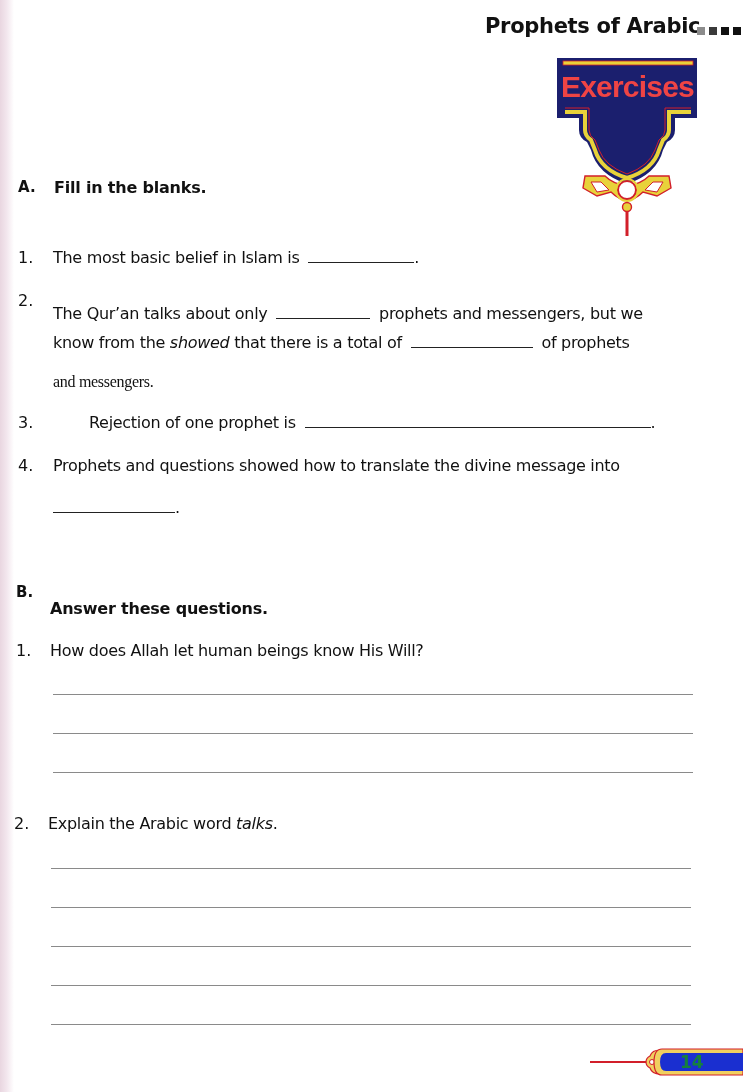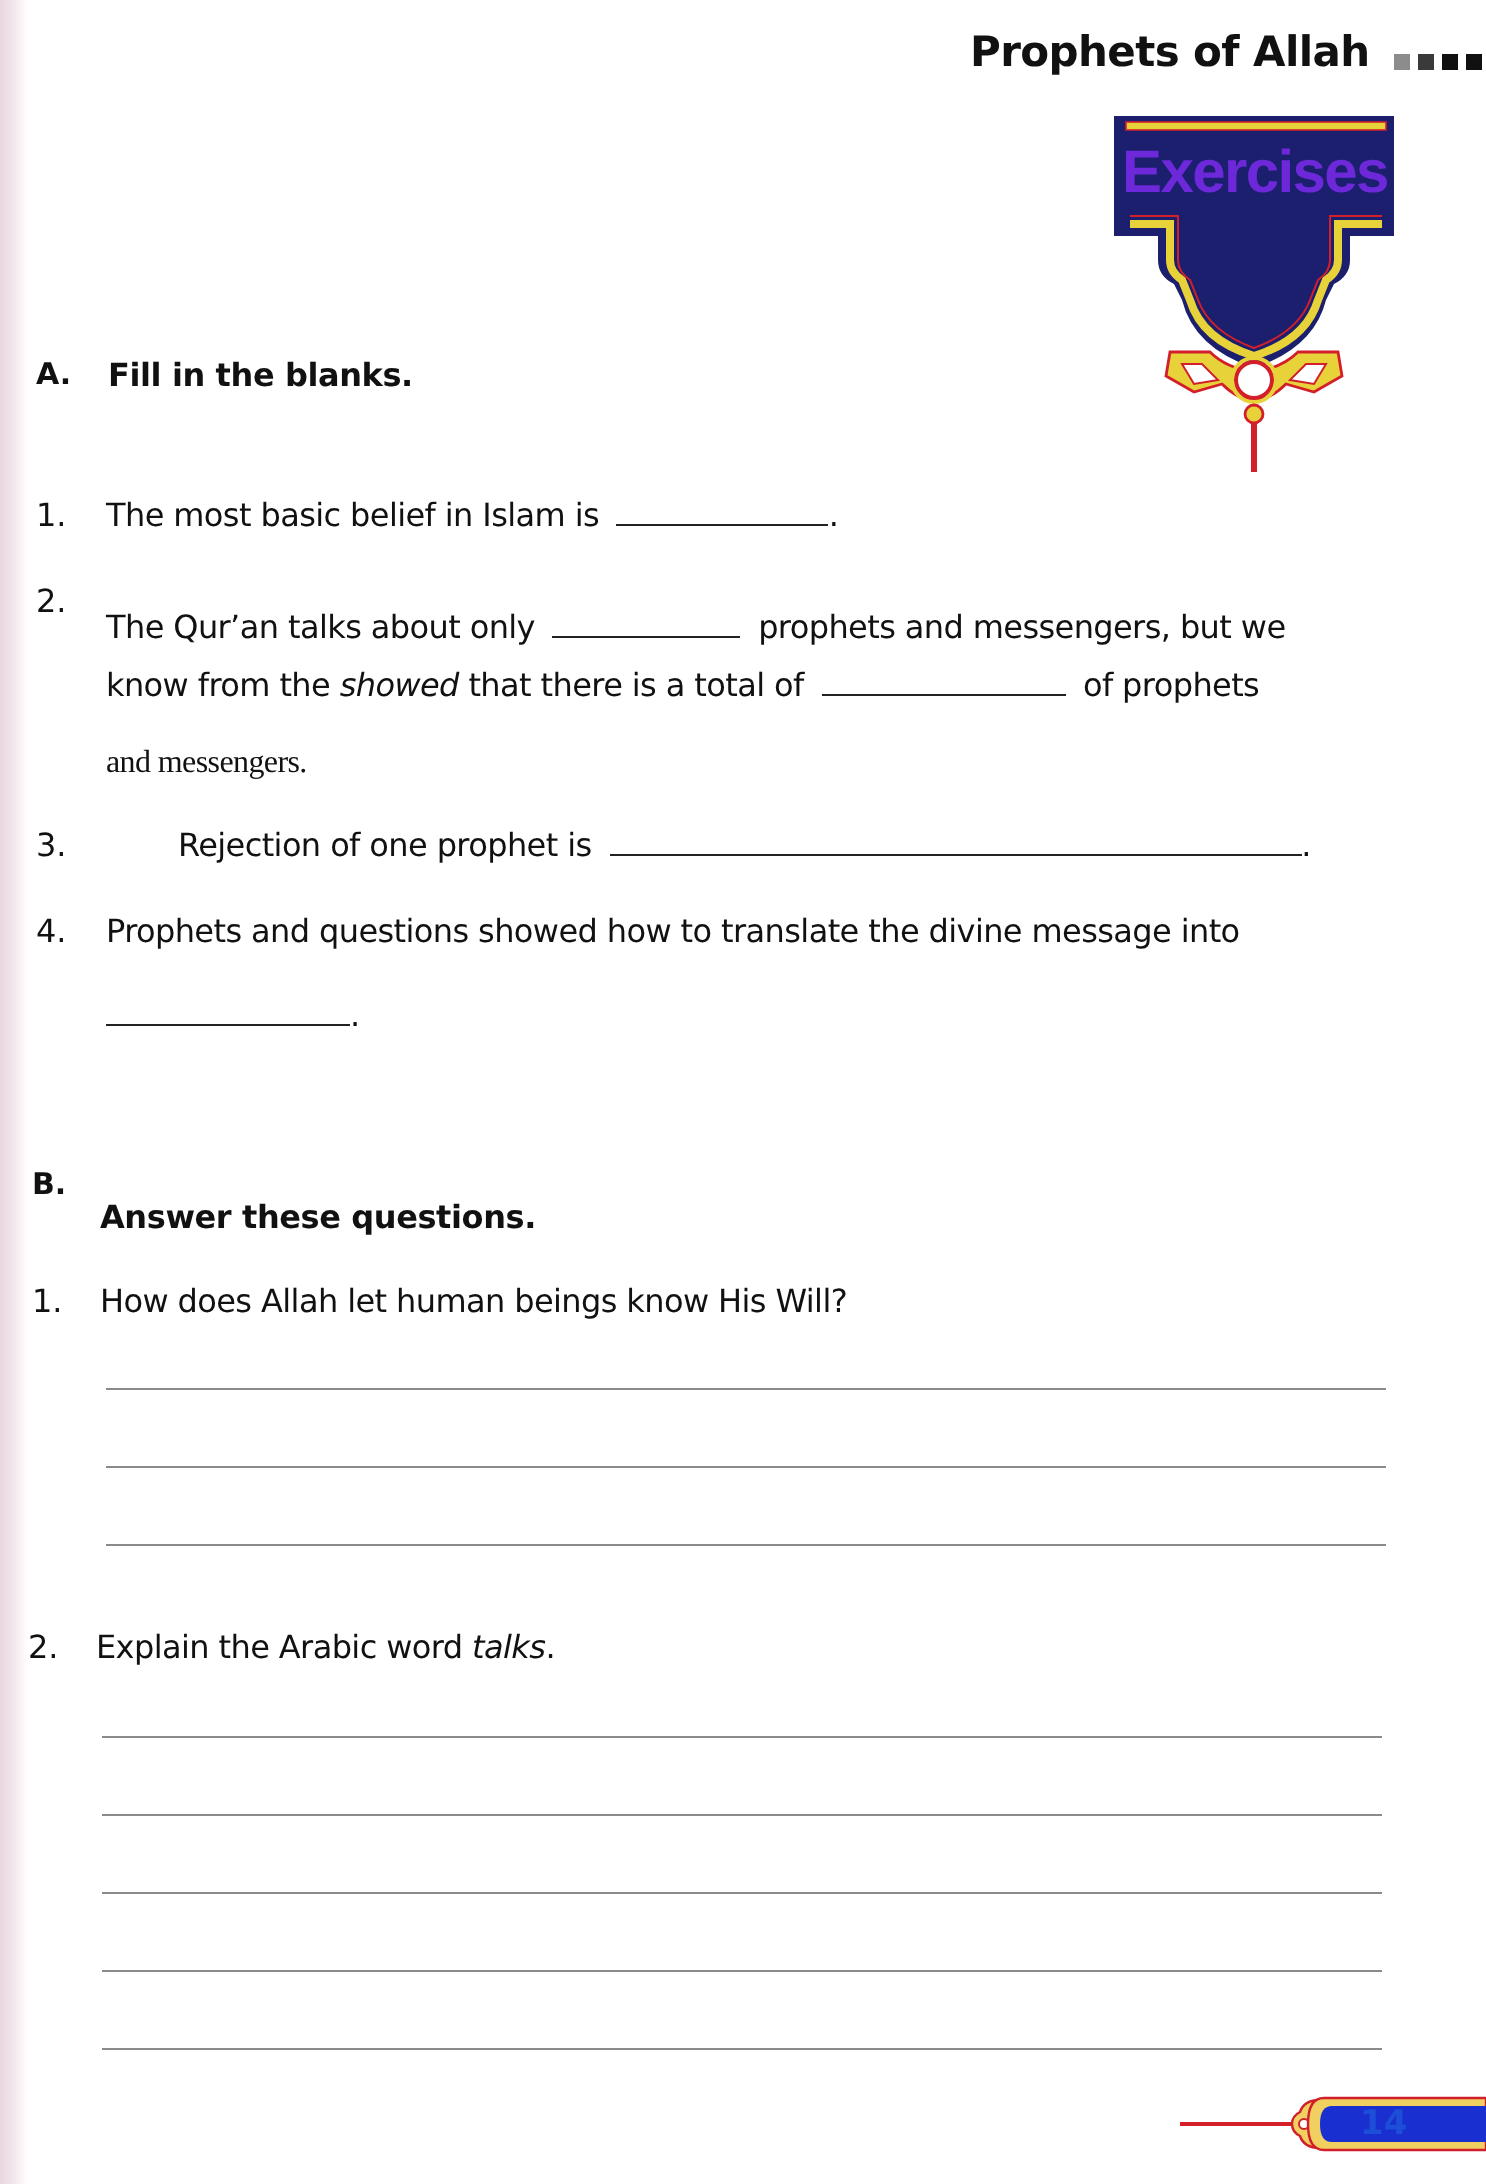--- a/index.html
+++ b/index.html
@@ -26,29 +26,29 @@
     .num { font-size: 16px; }
     .sec-letter { font-size: 15px; font-weight: bold; }
     .sec-title { font-size: 16px; font-weight: bold; letter-spacing: -0.2px; }
     .q { font-size: 16px; letter-spacing: -0.3px; white-space: nowrap; }
     .q i { font-style: italic; }
     .blank { display: inline-block; border-bottom: 1.4px solid #222; height: 1px; vertical-align: baseline; }
     .answer-line { position: absolute; height: 0; border-top: 1px solid #8a8a8a; }
 
     .page-num-wrap { position: absolute; left: 590px; top: 1044px; width: 153px; height: 34px; }
     .page-num {
-      position: absolute; left: 90px; top: 1054px; font-size: 17px; font-weight: bold; color: #1d4ed8;
+      position: absolute; left: 90px; top: 1054px; font-size: 17px; font-weight: bold; color: #15803d;
     }
   </style>
 </head>
 <body>
 
 <div class="spine"></div>
 
-<div class="header-title">Prophets of Allah</div>
+<div class="header-title">Prophets of Arabic</div>
 <div class="header-squares">
   <span style="background:#8c8c8c"></span>
   <span style="background:#3a3a3a"></span>
   <span style="background:#111"></span>
   <span style="background:#111"></span>
 </div>
 
 <div class="badge">
   <svg width="143" height="184" viewBox="0 0 143 184">
 
@@ -60,21 +60,21 @@
     <path d="M8 50 L32 50 L32 72 Q32 78 38 82 L42 92 Q48 108 70 116 Q92 108 98 92 L102 82 Q108 78 108 72 L108 50 L134 50" fill="none" stroke="#d21f2a" stroke-width="1"></path>
 
     <path d="M28 118 L48 118 Q56 126 70 128 Q84 126 92 118 L112 118 L114 130 L100 138 L86 134 Q78 142 70 142 Q62 142 54 134 L40 138 L26 130 Z" fill="#e8d23a" stroke="#d21f2a" stroke-width="1.4"></path>
     <path d="M34 124 L44 124 L52 132 L40 134 Z" fill="#ffffff" stroke="#d21f2a" stroke-width="1"></path>
     <path d="M106 124 L96 124 L88 132 L100 134 Z" fill="#ffffff" stroke="#d21f2a" stroke-width="1"></path>
     <circle cx="70" cy="132" r="9" fill="#ffffff" stroke="#d21f2a" stroke-width="2"></circle>
     <circle cx="70" cy="132" r="11" fill="none" stroke="#e8d23a" stroke-width="2"></circle>
     <circle cx="70" cy="149" r="4.5" fill="#e8d23a" stroke="#d21f2a" stroke-width="1.4"></circle>
     <rect x="68.5" y="154" width="3" height="24" fill="#d21f2a"></rect>
   </svg>
-  <div style="position:absolute; left:4px; top:12px; font-size:30px; font-weight:bold; color:#6d28d9; letter-spacing:-0.8px; font-family:'Liberation Sans', sans-serif;">Exercises</div>
+  <div style="position:absolute; left:4px; top:12px; font-size:30px; font-weight:bold; color:#ef4444; letter-spacing:-0.8px; font-family:'Liberation Sans', sans-serif;">Exercises</div>
 </div>
 
 <div class="abs sec-letter" style="left:18px; top:178px;">A.</div>
 <div class="abs sec-title" style="left:54px; top:178px;">Fill in the blanks.</div>
 
 <div class="abs num" style="left:18px; top:248px;">1.</div>
 <div class="abs q" style="left:53px; top:248px;">
   <span>The most basic belief in Islam is</span>
   <span class="blank" style="width:106px; margin-left:4px;"></span><span>.</span>
 </div>

